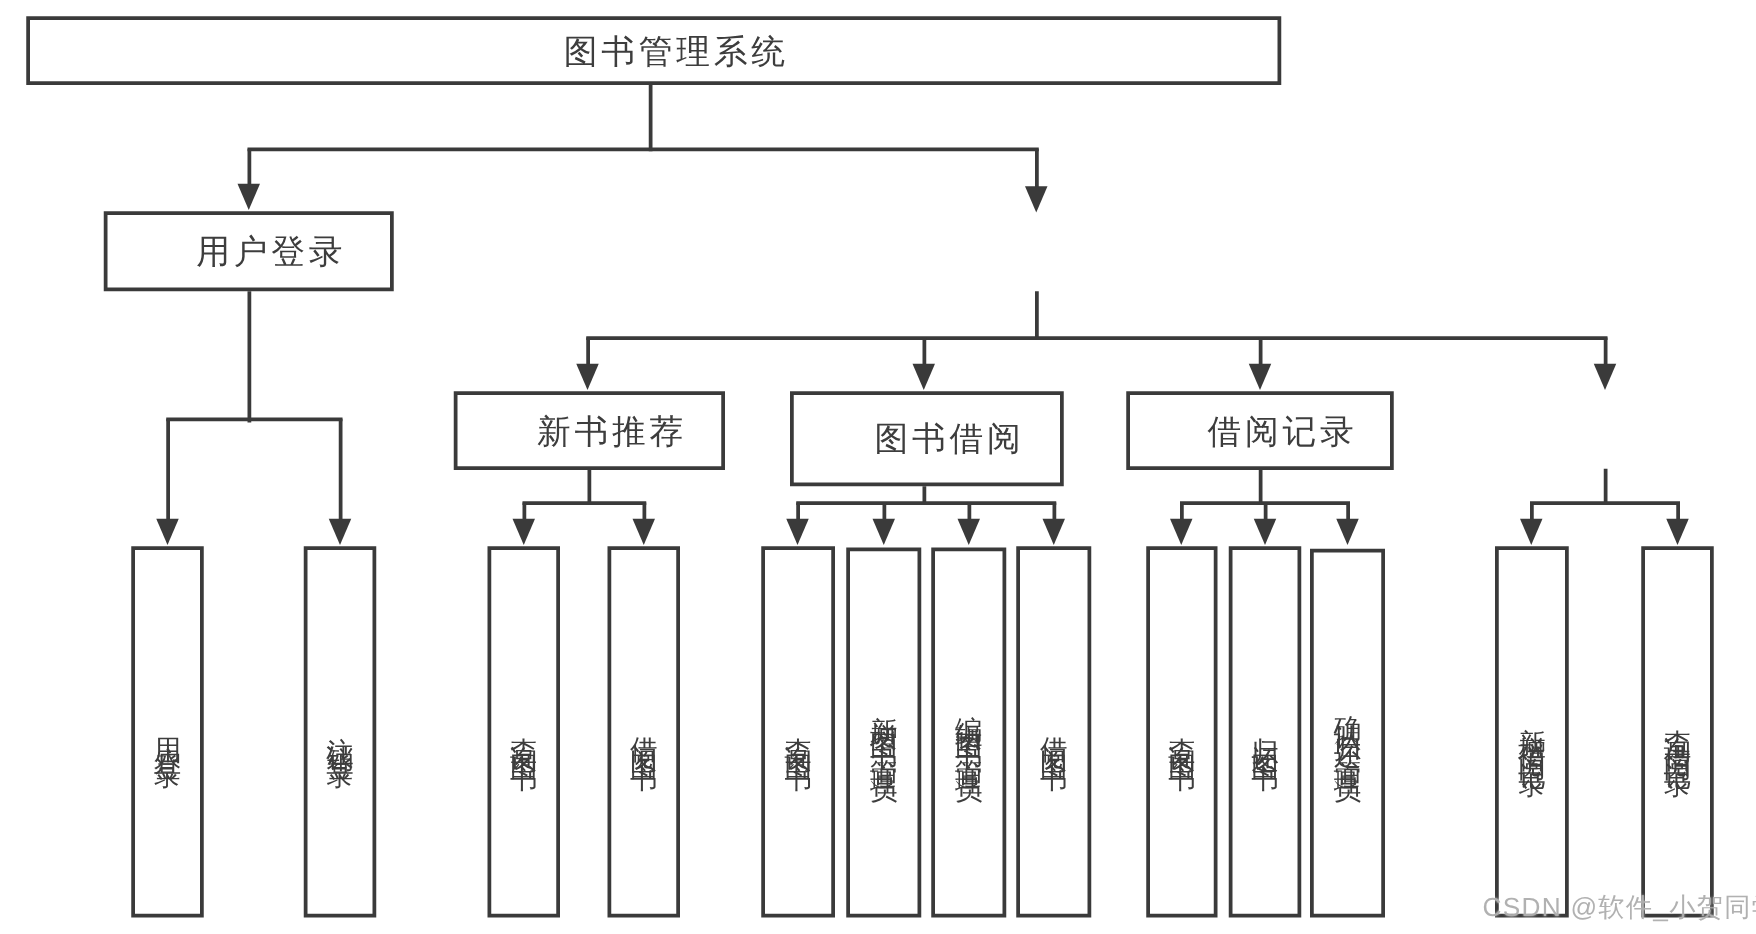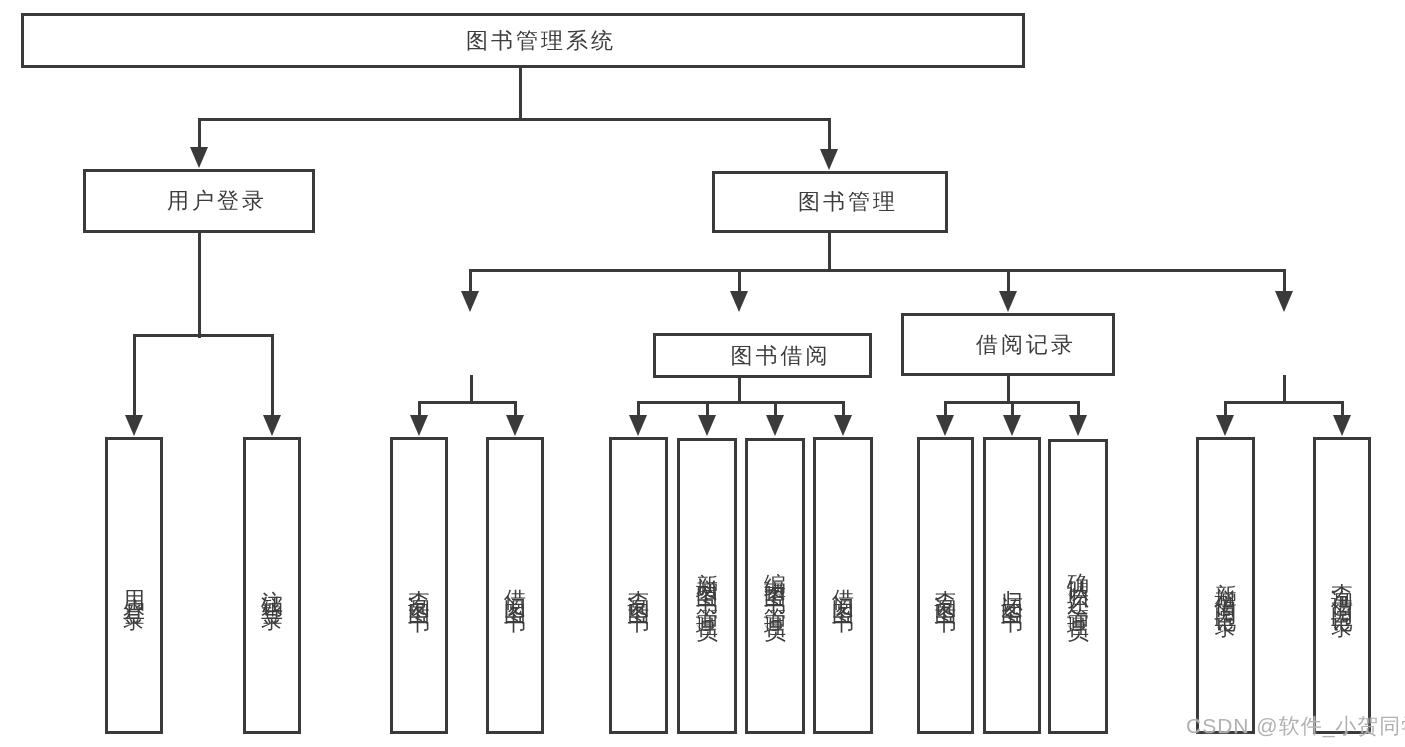--- a/index.html
+++ b/index.html
@@ -20,21 +20,21 @@
     box-sizing: border-box;
     border: 3px solid #3a3a3a;
     background: #ffffff;
     display: flex;
     align-items: center;
     justify-content: center;
     color: #3d3d3d;
     z-index: 2;
   }
   .box.h {
-    font-size: 22px;
+    font-size: 27px;
     letter-spacing: 3px;
     white-space: nowrap;
     padding-left: 36px;
   }
   .box.v {
     writing-mode: vertical-rl;
     text-orientation: mixed;
     font-size: 22px;
     letter-spacing: 7px;
     line-height: 1;
@@ -118,23 +118,23 @@
     <div class="vline" style="left: 1076.5px; top: 402px; width: 3px; height: 18px;"></div>
     <div class="arrow-head" style="left: 1069px; top: 415px;"></div>
     <div class="vline" style="left: 1223.5px; top: 402px; width: 3px; height: 18px;"></div>
     <div class="arrow-head" style="left: 1216px; top: 415px;"></div>
     <div class="vline" style="left: 1340.5px; top: 402px; width: 3px; height: 18px;"></div>
     <div class="arrow-head" style="left: 1333px; top: 415px;"></div>
 
   <div class="box h" style="left:21px; top:13px; width:1004px; height:55px;">图书管理系统</div>
 
   <div class="box h" style="left:83px; top:169px; width:232px; height:64px;">用户登录</div>
-  <div class="box h" style="left:712px; top:171px; width:236px; height:62px;">图书管理</div>
 
-  <div class="box h" style="left:653px; top:313px; width:219px; height:45px;margin-top:20px;">图书借阅</div>
+  <div class="box h" style="left:363px; top:313px; width:217px; height:63px;">新书推荐</div>
+  <div class="box h" style="left:632px; top:313px; width:219px; height:76px;">图书借阅</div>
   <div class="box h" style="left:901px; top:313px; width:214px; height:63px;">借阅记录</div>
 
   <div class="box v" style="left:105px; top:437px; width:58px; height:297px;">用户登录</div>
   <div class="box v" style="left:243px; top:437px; width:58px; height:297px;">注销登录</div>
 
   <div class="box v" style="left:390px; top:437px; width:58px; height:297px;">查询图书</div>
   <div class="box v" style="left:486px; top:437px; width:58px; height:297px;">借阅图书</div>
 
   <div class="box v" style="left:609px; top:437px; width:59px; height:297px;">查询图书</div>
   <div class="box v" style="left:677px; top:438px; width:60px; height:296px;">新增图书（管理员）</div>

